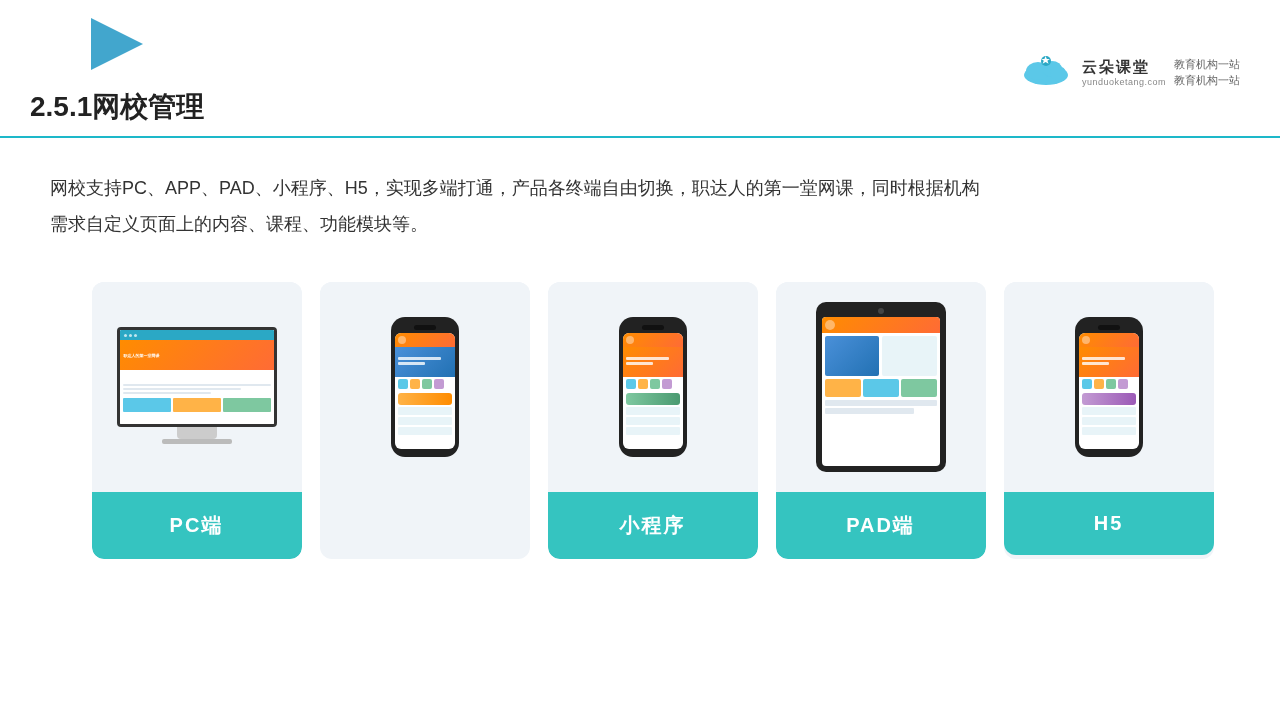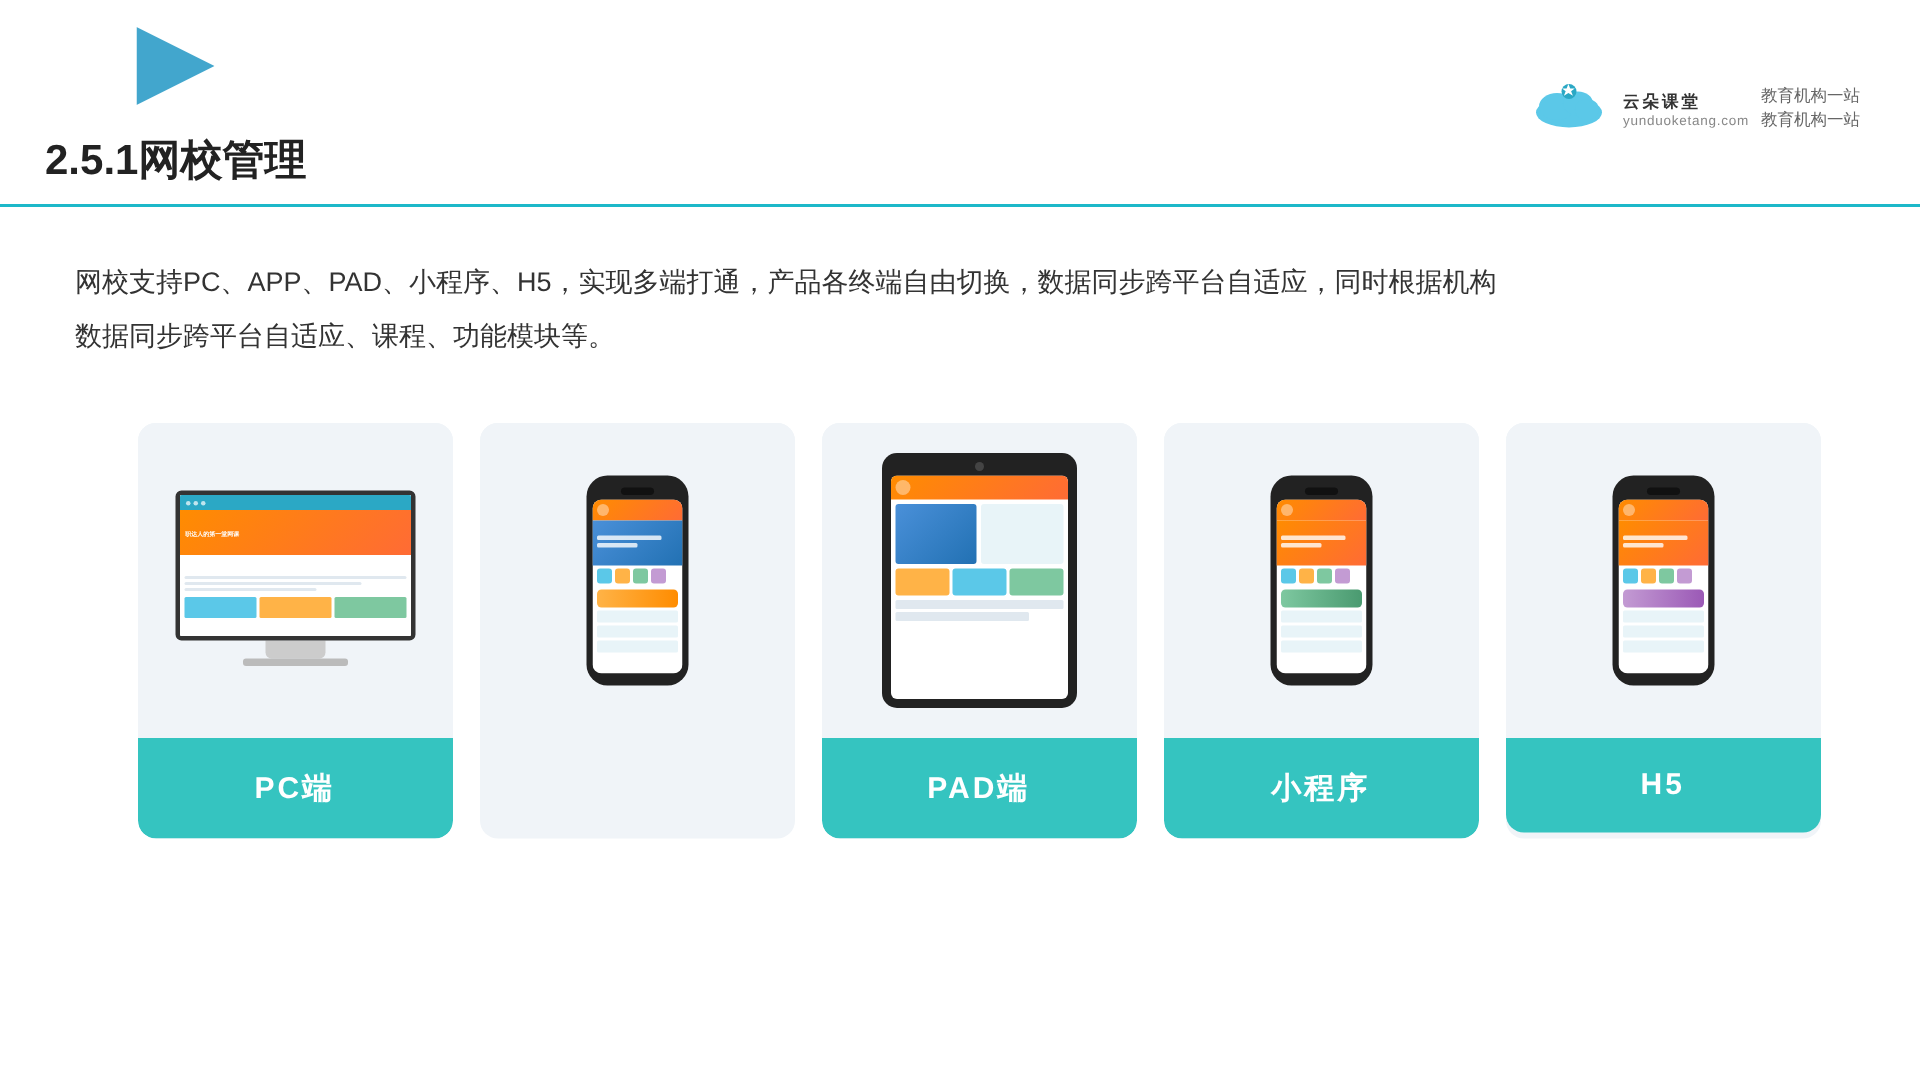--- a/index.html
+++ b/index.html
@@ -313,34 +313,34 @@
 
         <ellipse cx="28" cy="22" rx="22" ry="10" fill="#5bc8e8"></ellipse>
         <ellipse cx="20" cy="18" rx="12" ry="9" fill="#5bc8e8"></ellipse>
         <ellipse cx="34" cy="16" rx="10" ry="8" fill="#5bc8e8"></ellipse>
         <ellipse cx="40" cy="20" rx="8" ry="7" fill="#5bc8e8"></ellipse>
 
         <circle cx="28" cy="8" r="5" fill="#2ba8c5"></circle>
         <polygon points="28,2 30,7 35,7 31,10 33,15 28,12 23,15 25,10 21,7 26,7" fill="#fff" transform="scale(0.6) translate(18,3)"></polygon>
       </svg>
       <div>
-        <div style="font-size:11px;color:#333;font-weight:600;letter-spacing:2px;">云朵课堂</div>
+        <div style="font-size:15px;color:#333;font-weight:600;letter-spacing:2px;">云朵课堂</div>
         <div style="font-size:9px;color:#888;letter-spacing:0.5px;">yunduoketang.com</div>
       </div>
       <div style="font-size:11px;color:#666;line-height:1.5;text-align:left;">
         <div>教育机构一站</div>
         <div>教育机构一站</div>
       </div>
     </div>
   </div>
 </div>
 
 <div class="description">
-  <div>网校支持PC、APP、PAD、小程序、H5，实现多端打通，产品各终端自由切换，数据同步跨平台自适应，同时根据机构</div>
-  <div>数据同步跨平台自适应、课程、功能模块等。</div>
+  <div>网校支持PC、APP、PAD、小程序、H5，实现多端打通，产品各终端自由切换，职达人的第一堂网课，同时根据机构</div>
+  <div>需求自定义页面上的内容、课程、功能模块等。</div>
 </div>
 
 <div class="cards-container">
 
   <div class="card">
     <div class="card-image-area">
       <div class="monitor">
         <div class="monitor-screen">
           <div class="screen-content-pc">
             <div class="screen-nav-bar">
@@ -404,20 +404,52 @@
               <div class="app-content-row"></div>
             </div>
           </div>
         </div>
       </div>
     </div>
   </div>
 
   <div class="card">
     <div class="card-image-area">
+      <div class="phone">
+        <div class="phone-notch"></div>
+        <div class="phone-screen">
+          <div class="app-screen-content">
+            <div class="app-header-bar">
+              <div class="app-header-circle"></div>
+            </div>
+            <div class="app-hero" style="background:linear-gradient(135deg,#ff8c00,#ff6b35);">
+              <div class="app-hero-line w-full"></div>
+              <div class="app-hero-line w-half"></div>
+            </div>
+            <div class="app-icons-row">
+              <div class="app-icon-sm"></div>
+              <div class="app-icon-sm orange"></div>
+              <div class="app-icon-sm green"></div>
+              <div class="app-icon-sm purple"></div>
+            </div>
+            <div class="app-content-rows">
+              <div class="app-content-row banner" style="background:linear-gradient(90deg,#7ec8a0,#4a9a70);"></div>
+              <div class="app-content-row"></div>
+              <div class="app-content-row"></div>
+              <div class="app-content-row"></div>
+            </div>
+          </div>
+        </div>
+      </div>
+    </div>
+    <div class="card-label">小程序</div>
+  </div>
+
+  <div class="card">
+    <div class="card-image-area">
       <div class="tablet">
         <div class="tablet-camera"></div>
         <div class="tablet-screen">
           <div class="app-screen-content">
             <div class="app-header-bar" style="height:16px;background:linear-gradient(135deg,#ff8c00,#ff6b35);">
               <div class="app-header-circle" style="width:10px;height:10px;"></div>
             </div>
             <div style="display:flex;gap:3px;padding:3px;">
               <div style="flex:1;height:40px;background:linear-gradient(135deg,#4a90d9,#2271b3);border-radius:2px;"></div>
               <div style="flex:1;height:40px;background:#e8f4f8;border-radius:2px;"></div>
@@ -451,57 +483,25 @@
               <div class="app-hero-line w-full"></div>
               <div class="app-hero-line w-half"></div>
             </div>
             <div class="app-icons-row">
               <div class="app-icon-sm"></div>
               <div class="app-icon-sm orange"></div>
               <div class="app-icon-sm green"></div>
               <div class="app-icon-sm purple"></div>
             </div>
             <div class="app-content-rows">
-              <div class="app-content-row banner" style="background:linear-gradient(90deg,#7ec8a0,#4a9a70);"></div>
+              <div class="app-content-row banner" style="background:linear-gradient(90deg,#c39bd3,#9b59b6);"></div>
               <div class="app-content-row"></div>
               <div class="app-content-row"></div>
               <div class="app-content-row"></div>
             </div>
           </div>
         </div>
       </div>
     </div>
-    <div class="card-label">小程序</div>
-  </div>
-
-  <div class="card">
-    <div class="card-image-area">
-      <div class="phone">
-        <div class="phone-notch"></div>
-        <div class="phone-screen">
-          <div class="app-screen-content">
-            <div class="app-header-bar">
-              <div class="app-header-circle"></div>
-            </div>
-            <div class="app-hero" style="background:linear-gradient(135deg,#ff8c00,#ff6b35);">
-              <div class="app-hero-line w-full"></div>
-              <div class="app-hero-line w-half"></div>
-            </div>
-            <div class="app-icons-row">
-              <div class="app-icon-sm"></div>
-              <div class="app-icon-sm orange"></div>
-              <div class="app-icon-sm green"></div>
-              <div class="app-icon-sm purple"></div>
-            </div>
-            <div class="app-content-rows">
-              <div class="app-content-row banner" style="background:linear-gradient(90deg,#c39bd3,#9b59b6);"></div>
-              <div class="app-content-row"></div>
-              <div class="app-content-row"></div>
-              <div class="app-content-row"></div>
-            </div>
-          </div>
-        </div>
-      </div>
-    </div>
     <div class="card-label">H5</div>
   </div>
 
 </div>
 
 </body></html>

